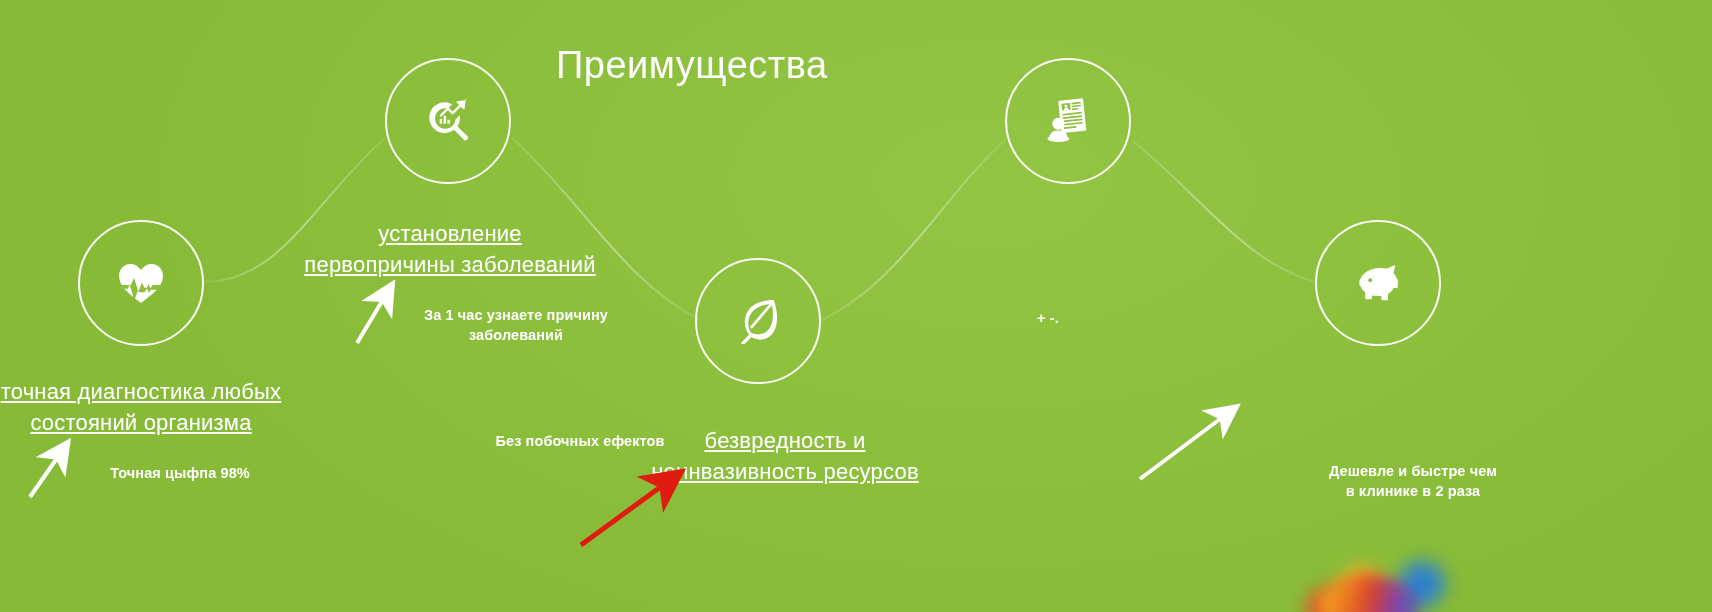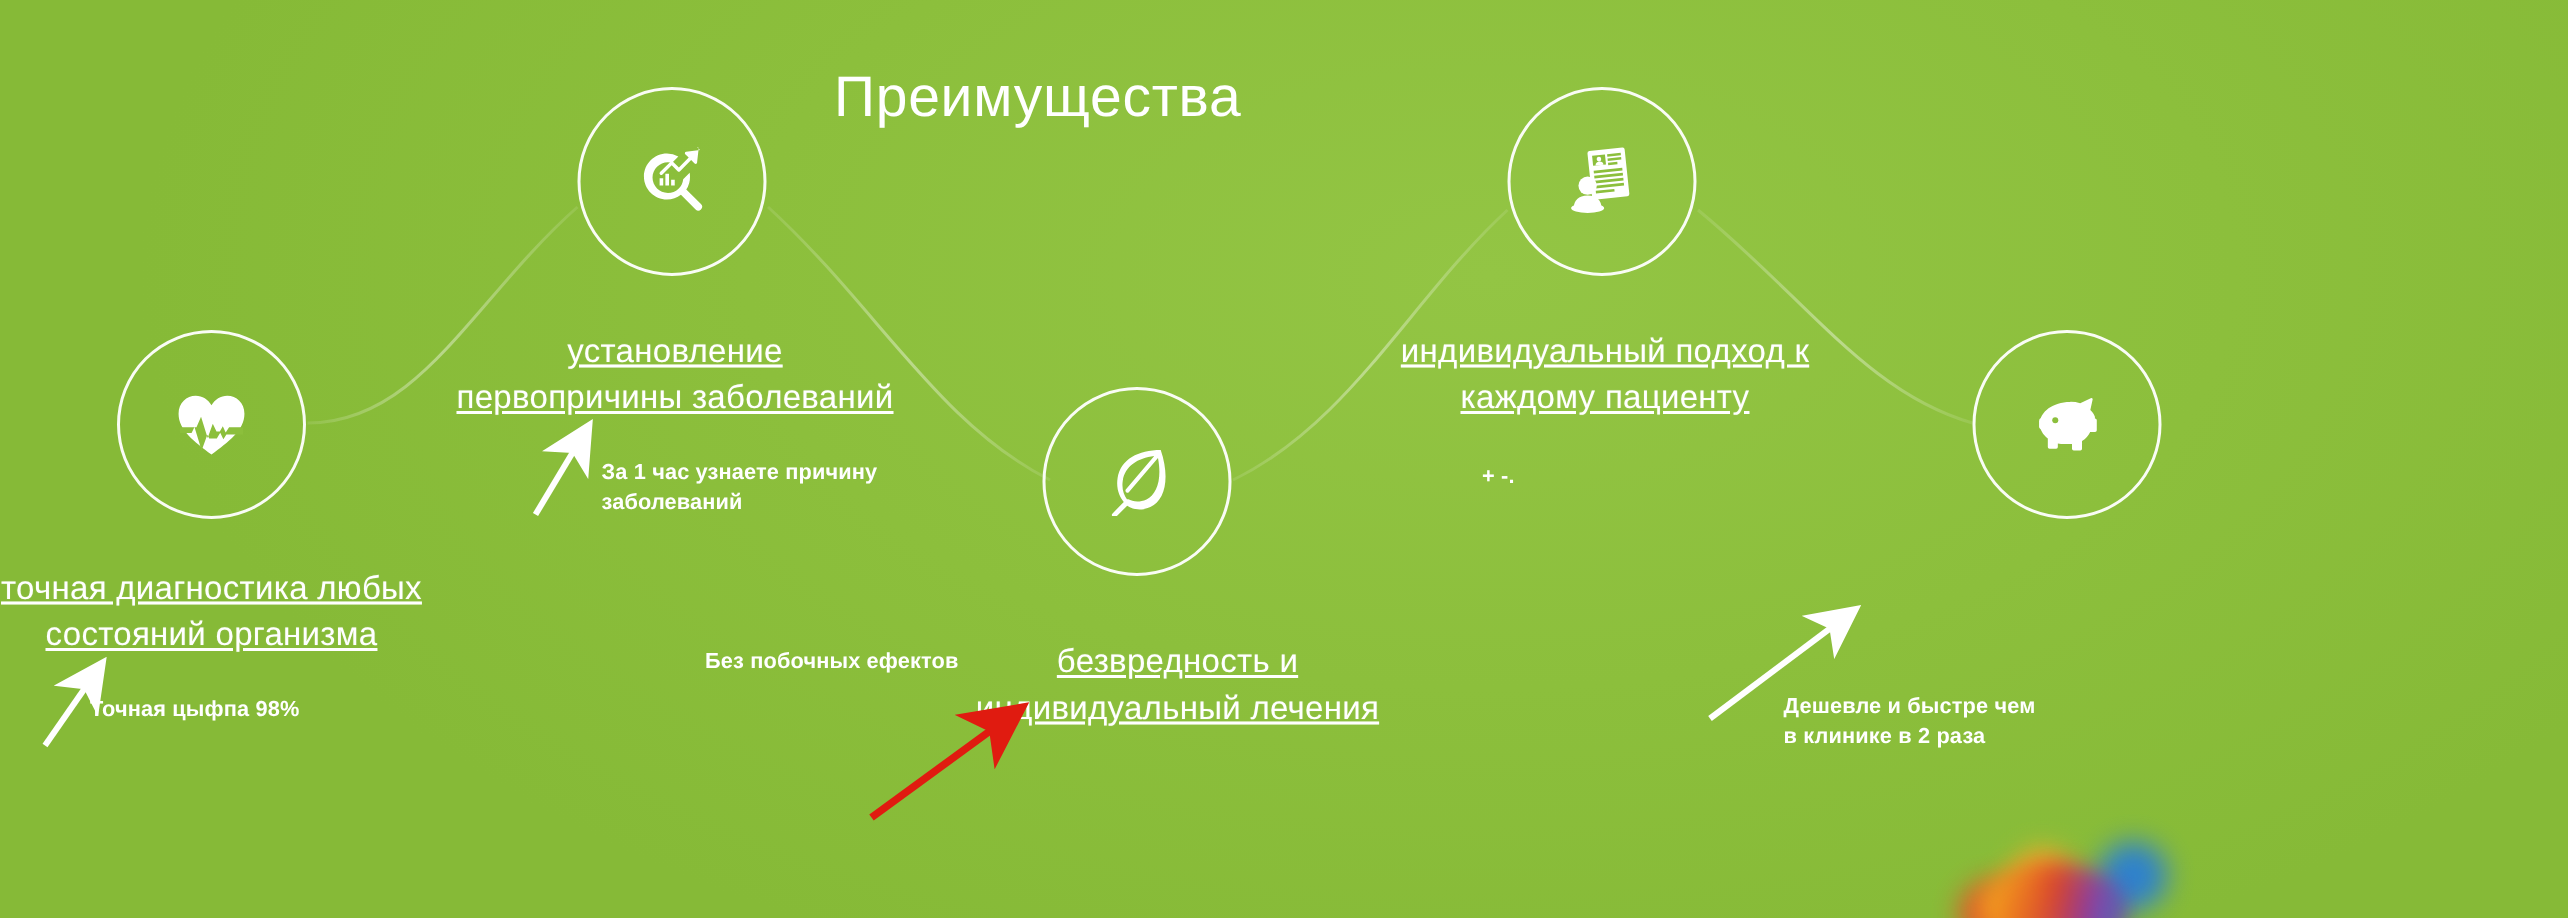--- a/index.html
+++ b/index.html
@@ -47,20 +47,21 @@
 
   
   .note {
     position:absolute;
     color:#ffffff;
     font-weight:bold;
     font-size:14.5px;
     line-height:20px;
     white-space:pre-line;
     letter-spacing:0.1px;
+    text-align:center;
   }
 
   
   .blob {
     position:absolute;
     right:260px; bottom:-40px;
     width:150px; height:110px;
     filter:blur(9px);
     opacity:0.95;
     border-radius:50%;
@@ -165,36 +166,34 @@
     </span>
   </div>
 
   <div class="label" style="left:-22px; top:376px; width:326px;">точная диагностика любых
 состояний организма</div>
 
   <div class="label" style="left:285px; top:218px; width:330px;">установление
 первопричины заболеваний</div>
 
   <div class="label" style="left:620px; top:425px; width:330px;">безвредность и
-индивидуальный лечения</div>
-
-  <div class="label" style="left:905px; top:218px; width:330px;">индивидуальный подход к
-каждому пациенту</div>
+неинвазивность ресурсов</div>
+
 
 
   <div class="note" style="left:60px; top:463px; width:240px;">Точная цыфпа 98%</div>
 
   <div class="note" style="left:401px; top:305px; width:230px;">За 1 час узнаете причину
 заболеваний</div>
 
   <div class="note" style="left:470px; top:431px; width:220px;">Без побочных ефектов</div>
 
   <div class="note" style="left:988px; top:308px; width:120px;">+ -.</div>
 
-  <div class="note" style="left:1189px; top:461px; width:250px;">Дешевле и быстре чем
+  <div class="note" style="left:1288px; top:461px; width:250px;">Дешевле и быстре чем
 в клинике в 2 раза</div>
 
   <svg class="wave-svg" viewBox="0 0 1712 612" preserveAspectRatio="none" aria-hidden="true">
     <defs>
       <marker id="ahw" markerWidth="9" markerHeight="9" refX="5" refY="4.5" orient="auto" markerUnits="strokeWidth">
         <path d="M0,0 L9,4.5 L0,9 L2.4,4.5 z" fill="#ffffff"></path>
       </marker>
       <marker id="ahr" markerWidth="9" markerHeight="9" refX="5" refY="4.5" orient="auto" markerUnits="strokeWidth">
         <path d="M0,0 L9,4.5 L0,9 L2.4,4.5 z" fill="#e01b10"></path>
       </marker>

